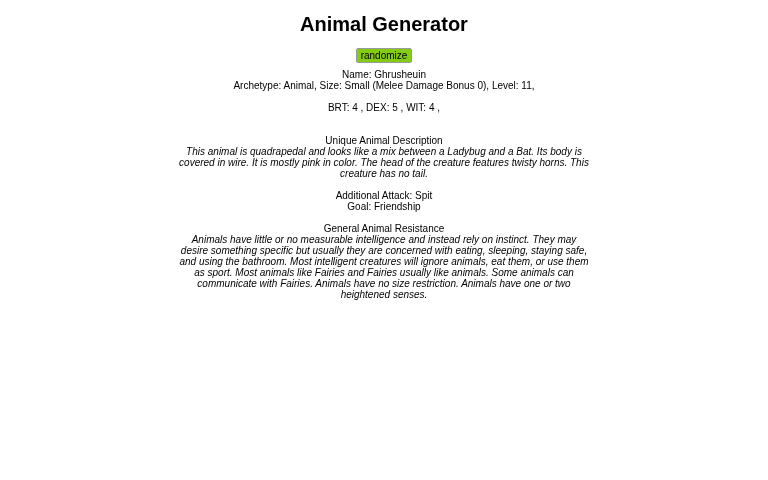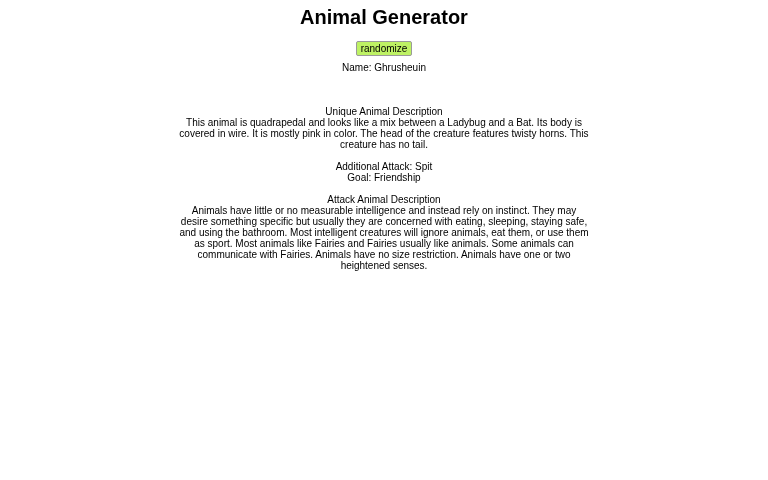--- a/index.html
+++ b/index.html
@@ -14,67 +14,70 @@
       font-family: "Liberation Sans", sans-serif;
       color: #000;
       text-align: center;
       font-size: 10px;
       line-height: 11px;
     }
     h1 {
       font-family: "Liberation Sans", sans-serif;
       font-size: 20px;
       font-weight: bold;
-      margin: 6px;
+      margin: 0;
+      padding-top: 13px;
       line-height: 22px;
       height: 22px;
     }
     .btn-wrap {
       margin-top: 13px;
       height: 16px;
     }
     button {
       font-family: "Liberation Sans", sans-serif;
       font-size: 10px;
       line-height: 11px;
       padding: 1px 4px;
-      background: #bef264;
+      background: #84cc16;
       border: 1px solid #9a9a9a;
       border-radius: 2px;
       color: #000;
       cursor: pointer;
     }
     .content {
       width: 410px;
       margin: 0 auto;
       padding-top: 5px;
     }
     .line { display: block; text-align: center; }
     .gap { height: 11px; }
     .heading { font-weight: normal; display: block; }
-    p { margin: 0; }
+    p { margin: 0; font-style: italic; }
   </style>
 </head>
 <body>
 
 <h1>Animal Generator</h1>
 
 <div class="btn-wrap">
   <button>randomize</button>
 </div>
 
 <div class="content">
   <span class="line">Name: Ghrusheuin</span>
+  <span class="line">Archetype: Animal, Size: Small (Melee Damage Bonus 0), Level: 11,</span>
   <div class="gap"></div>
+  <span class="line">BRT: 4 , DEX: 5 , WIT: 4 ,</span>
   <div class="gap"></div>
   <div class="gap"></div>
 
   <span class="heading">Unique Animal Description</span>
   <p>This animal is quadrapedal and looks like a mix between a Ladybug and a Bat. Its body is covered in wire. It is mostly pink in color. The head of the creature features twisty horns. This creature has no tail.</p>
   <div class="gap"></div>
 
   <span class="line">Additional Attack: Spit</span>
   <span class="line">Goal: Friendship</span>
   <div class="gap"></div>
 
-  <span class="heading">Attack Animal Description</span>
+  <span class="heading">General Animal Resistance</span>
   <p>Animals have little or no measurable intelligence and instead rely on instinct. They may desire something specific but usually they are concerned with eating, sleeping, staying safe, and using the bathroom. Most intelligent creatures will ignore animals, eat them, or use them as sport. Most animals like Fairies and Fairies usually like animals. Some animals can communicate with Fairies. Animals have no size restriction. Animals have one or two heightened senses.</p>
 </div>
 
 </body></html>

